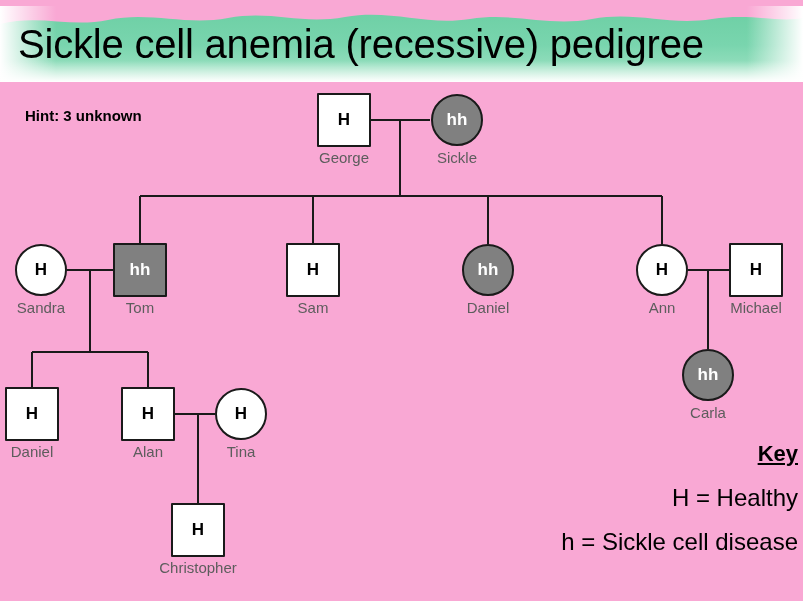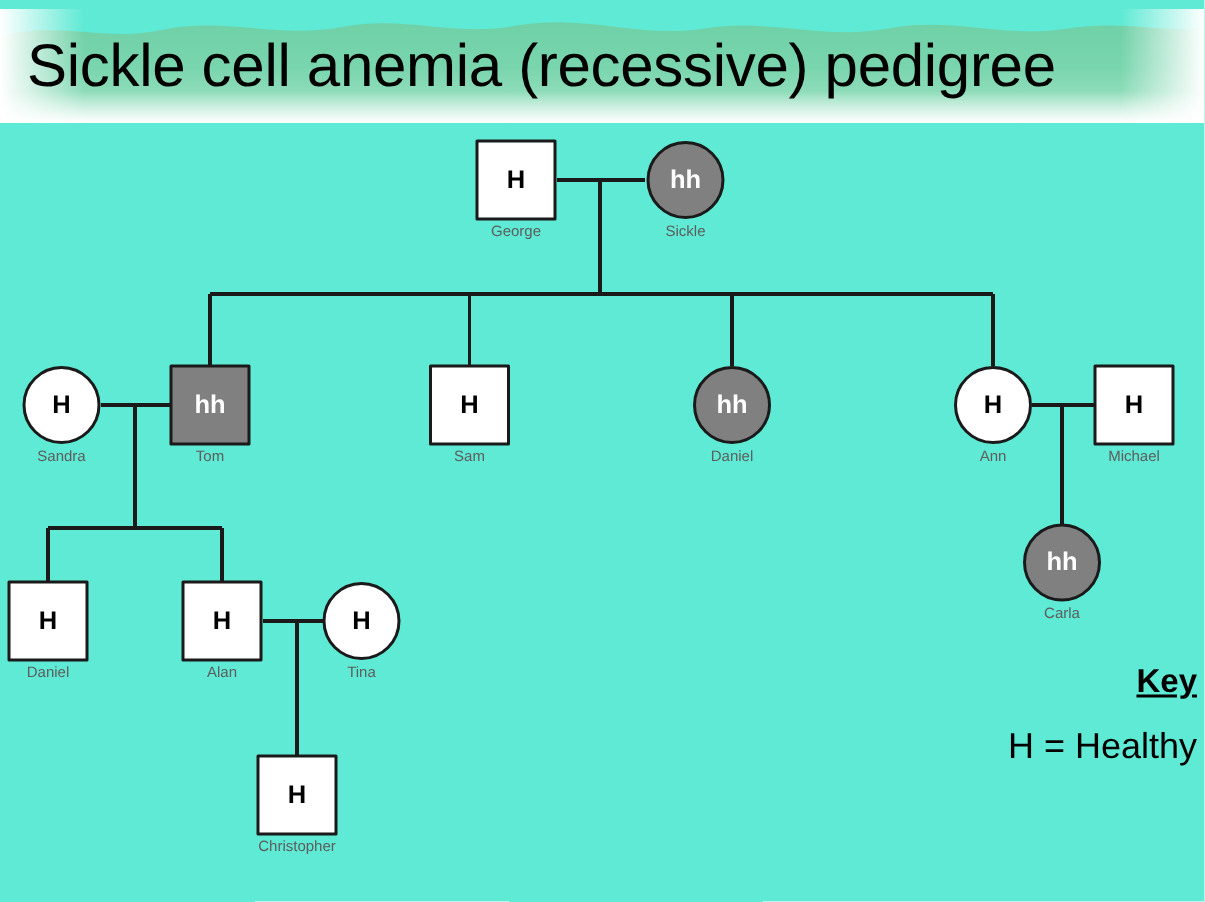--- a/index.html
+++ b/index.html
@@ -4,21 +4,21 @@
 <style>
   html, body {
     margin: 0;
     padding: 0;
     background: #ffffff;
   }
   #page {
     position: relative;
     width: 803px;
     height: 601px;
-    background: #5eead4;
+    background: #f9a8d4;
     font-family: "Liberation Sans", sans-serif;
     overflow: hidden;
   }
 
   
   #title-banner {
     position: absolute;
     left: 0;
     top: 6px;
     width: 803px;
@@ -98,21 +98,21 @@
   .shape.affected {
     background: #808080;
     color: #ffffff;
   }
   .name {
     position: absolute;
     top: 29px;
     left: -70px;
     width: 140px;
     text-align: center;
-    font-size: 10px;
+    font-size: 15px;
     color: #5d5d5d;
     white-space: nowrap;
   }
 
   
   #key-block {
     position: absolute;
     left: 503px;
     top: 441px;
     width: 295px;
@@ -160,20 +160,21 @@
       <path d="M0,18 C40,8 70,22 108,14 C150,5 185,20 228,12
                C272,4 300,19 345,11 C392,3 425,20 470,13
                C515,6 548,21 592,13 C637,5 668,20 712,13
                C752,7 778,17 803,12 L803,76 L0,76 Z" fill="url(#bgrad)"></path>
       <rect x="0" y="0" width="803" height="76" fill="url(#fadeX)"></rect>
       <rect x="0" y="0" width="803" height="76" fill="url(#fadeBottom)"></rect>
     </svg>
     <div id="page-title">Sickle cell anemia (recessive) pedigree</div>
   </div>
 
+  <div id="hint">Hint: 3 unknown</div>
 
   <svg id="lines" viewBox="0 0 803 601">
     <g stroke="#1a1a1a" stroke-width="2.6" fill="none" shape-rendering="crispEdges">
 
       <line x1="371" y1="120" x2="430" y2="120"></line>
 
       <line x1="400" y1="120" x2="400" y2="196"></line>
 
       <line x1="140" y1="196" x2="662" y2="196"></line>
       <line x1="140" y1="196" x2="140" y2="243"></line>
@@ -257,15 +258,16 @@
   </div>
 
   <div class="person" style="left:198px; top:530px;">
     <div class="shape square">H</div>
     <div class="name">Christopher</div>
   </div>
 
   <div id="key-block">
     <div id="key-heading">Key</div>
     <div class="key-line">H = Healthy</div>
+    <div class="key-line">h = Sickle cell disease</div>
   </div>
 
 </div>
 
 </body></html>

